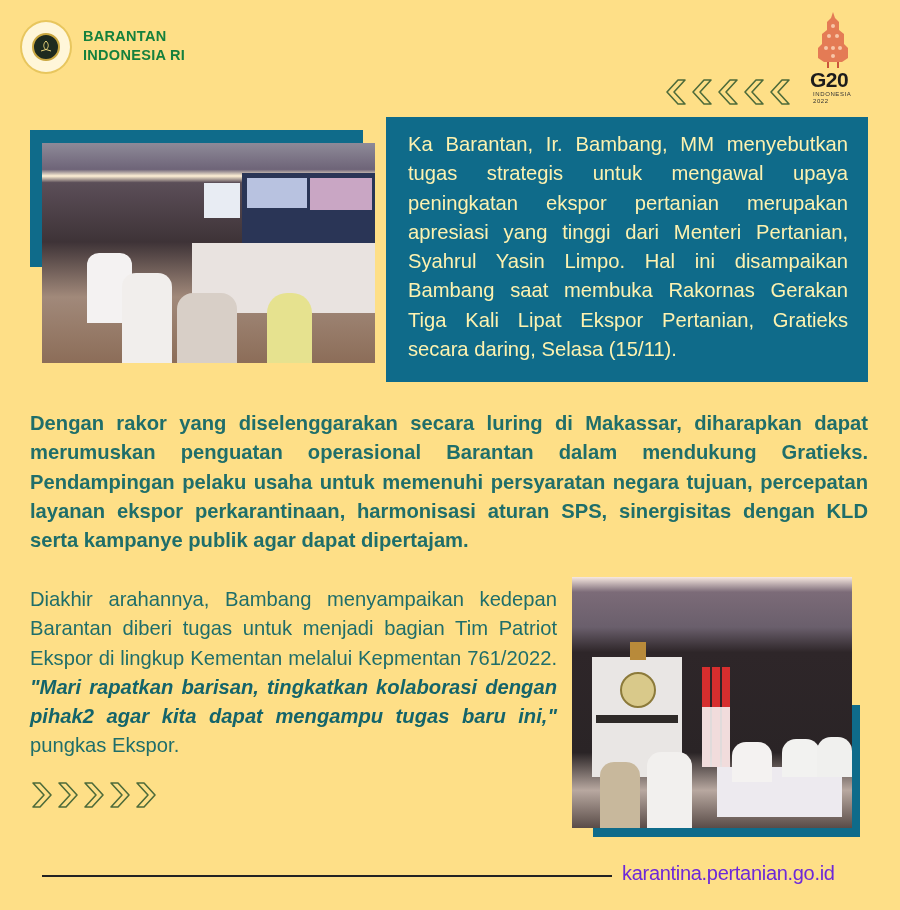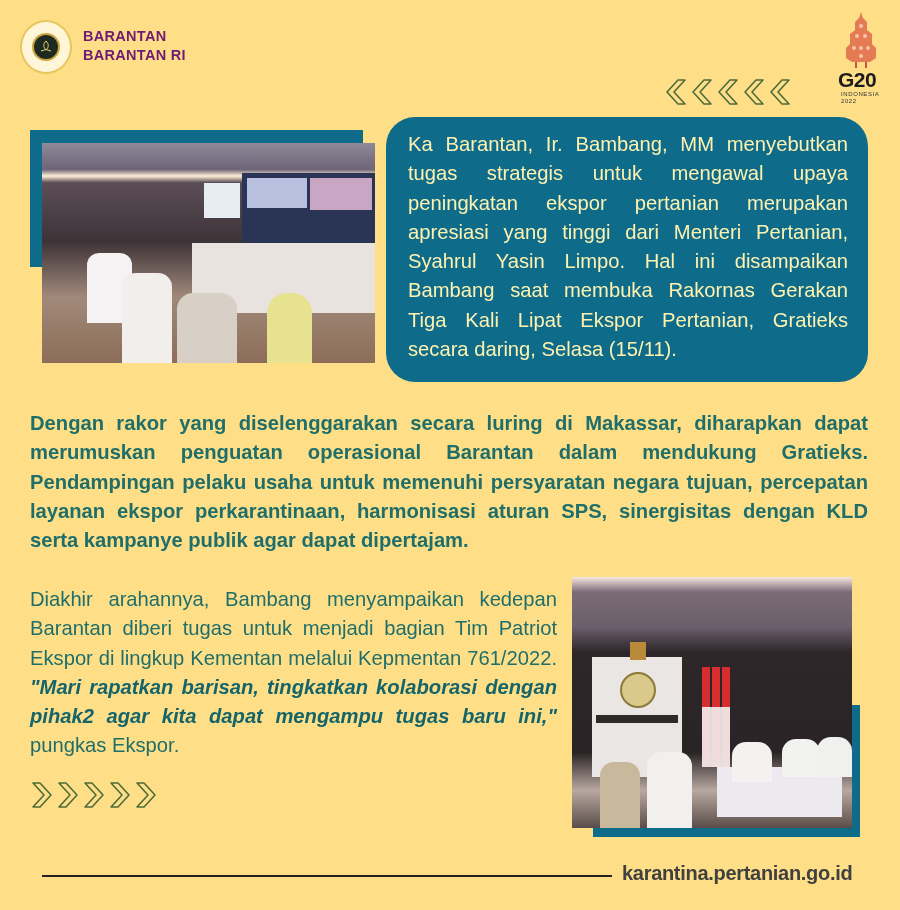--- a/index.html
+++ b/index.html
@@ -13,24 +13,24 @@
   
   .logo-circle {
     left:20px; top:20px; width:52px; height:54px; border-radius:50%;
     background:#FFF6D9; border:2px solid #E8C65E; box-sizing:border-box;
     display:flex; align-items:center; justify-content:center;
   }
   .logo-inner {
     width:24px; height:24px; border-radius:50%; background:#1E2A1F;
     border:2px solid #C9A640; display:flex; align-items:center; justify-content:center;
   }
-  .brand { left:83px; top:27px; font-weight:bold; font-size:14.5px; line-height:19px; color:#701a75; letter-spacing:0.3px; }
+  .brand { left:83px; top:27px; font-weight:bold; font-size:14.5px; line-height:19px; color:#15803d; letter-spacing:0.3px; }
 
   
-  .g20 { left:832px; top:10px; width:58px; height:95px; }
+  .g20 { left:804px; top:10px; width:58px; height:95px; }
   .g20-title { position:absolute; left:6px; top:58px; font-size:21px; font-weight:bold; color:#1C1C1C; letter-spacing:-0.5px; }
   .g20-sub { position:absolute; left:9px; top:81px; font-size:6px; color:#333; line-height:7px; letter-spacing:0.6px; }
 
   
   .chev-row { display:flex; gap:2px; }
   .chev-row svg { display:block; }
 
   
   .frame { background:#0F6B8A; }
   .photo {
@@ -44,48 +44,48 @@
   .photo2 {
     left:572px; top:577px; width:280px; height:251px;
     background:
       linear-gradient(180deg, #F7E8E0 0%, #7C6B78 6%, #6A5F6C 20%, #2E2629 30%, #2A2426 70%, #B8A8A0 85%, #5A4C48 100%);
   }
 
   
   .textbox {
     left:386px; top:117px; width:482px; height:265px; background:#0F6B8A;
     box-sizing:border-box; padding:13px 20px 16px 22px;
-    color:#FDF2B0; font-size:20.2px; line-height:29.3px; text-align:justify;border-radius:29px;
+    color:#FDF2B0; font-size:20.2px; line-height:29.3px; text-align:justify;
   }
   .textbox p { margin:0; text-align-last:left; }
 
   .para {
     color:#1F6E6A; font-size:20.2px; line-height:29.3px; text-align:justify; margin:0;
   }
   .para2 { left:30px; top:409px; width:838px;font-weight:bold; }
   .para3 { left:30px; top:585px; width:527px; }
   .quote { font-weight:bold; font-style:italic; color:#14646A; }
 
   .footer-line { left:42px; top:875px; width:570px; height:2px; background:#222; }
-  .footer-url { left:622px; top:862px; font-size:20px; color:#404040; letter-spacing:-0.3px;font-weight:bold; }
+  .footer-url { left:622px; top:862px; font-size:20px; color:#6d28d9; letter-spacing:-0.3px; }
 </style>
 </head>
 <body>
 
 <div class="abs logo-circle">
   <div class="logo-inner">
     <svg width="14" height="14" viewBox="0 0 14 14">
       <path d="M7 1 C4 4,4 7,7 10 C10 7,10 4,7 1Z" fill="none" stroke="#E8D27A" stroke-width="1"></path>
       <path d="M2 11 Q7 8 12 11" fill="none" stroke="#E8D27A" stroke-width="1"></path>
     </svg>
   </div>
 </div>
 <div class="abs brand">
   <div>BARANTAN</div>
-  <div>BARANTAN RI</div>
+  <div>INDONESIA RI</div>
 </div>
 
 <div class="abs g20">
   <svg width="58" height="60" viewBox="0 0 58 60" style="position:absolute;left:0;top:0;">
     <path d="M29 2 L31 8 L35 12 L35 20 L40 24 L40 34 L44 38 L44 48 L38 52 L20 52 L14 48 L14 38 L18 34 L18 24 L23 20 L23 12 L27 8 Z" fill="#E47B55"></path>
     <g fill="#F7C6A8">
       <circle cx="29" cy="16" r="2"></circle>
         <circle cx="25" cy="26" r="2"></circle>
         <circle cx="33" cy="26" r="2"></circle>
       <circle cx="22" cy="38" r="2"></circle>

